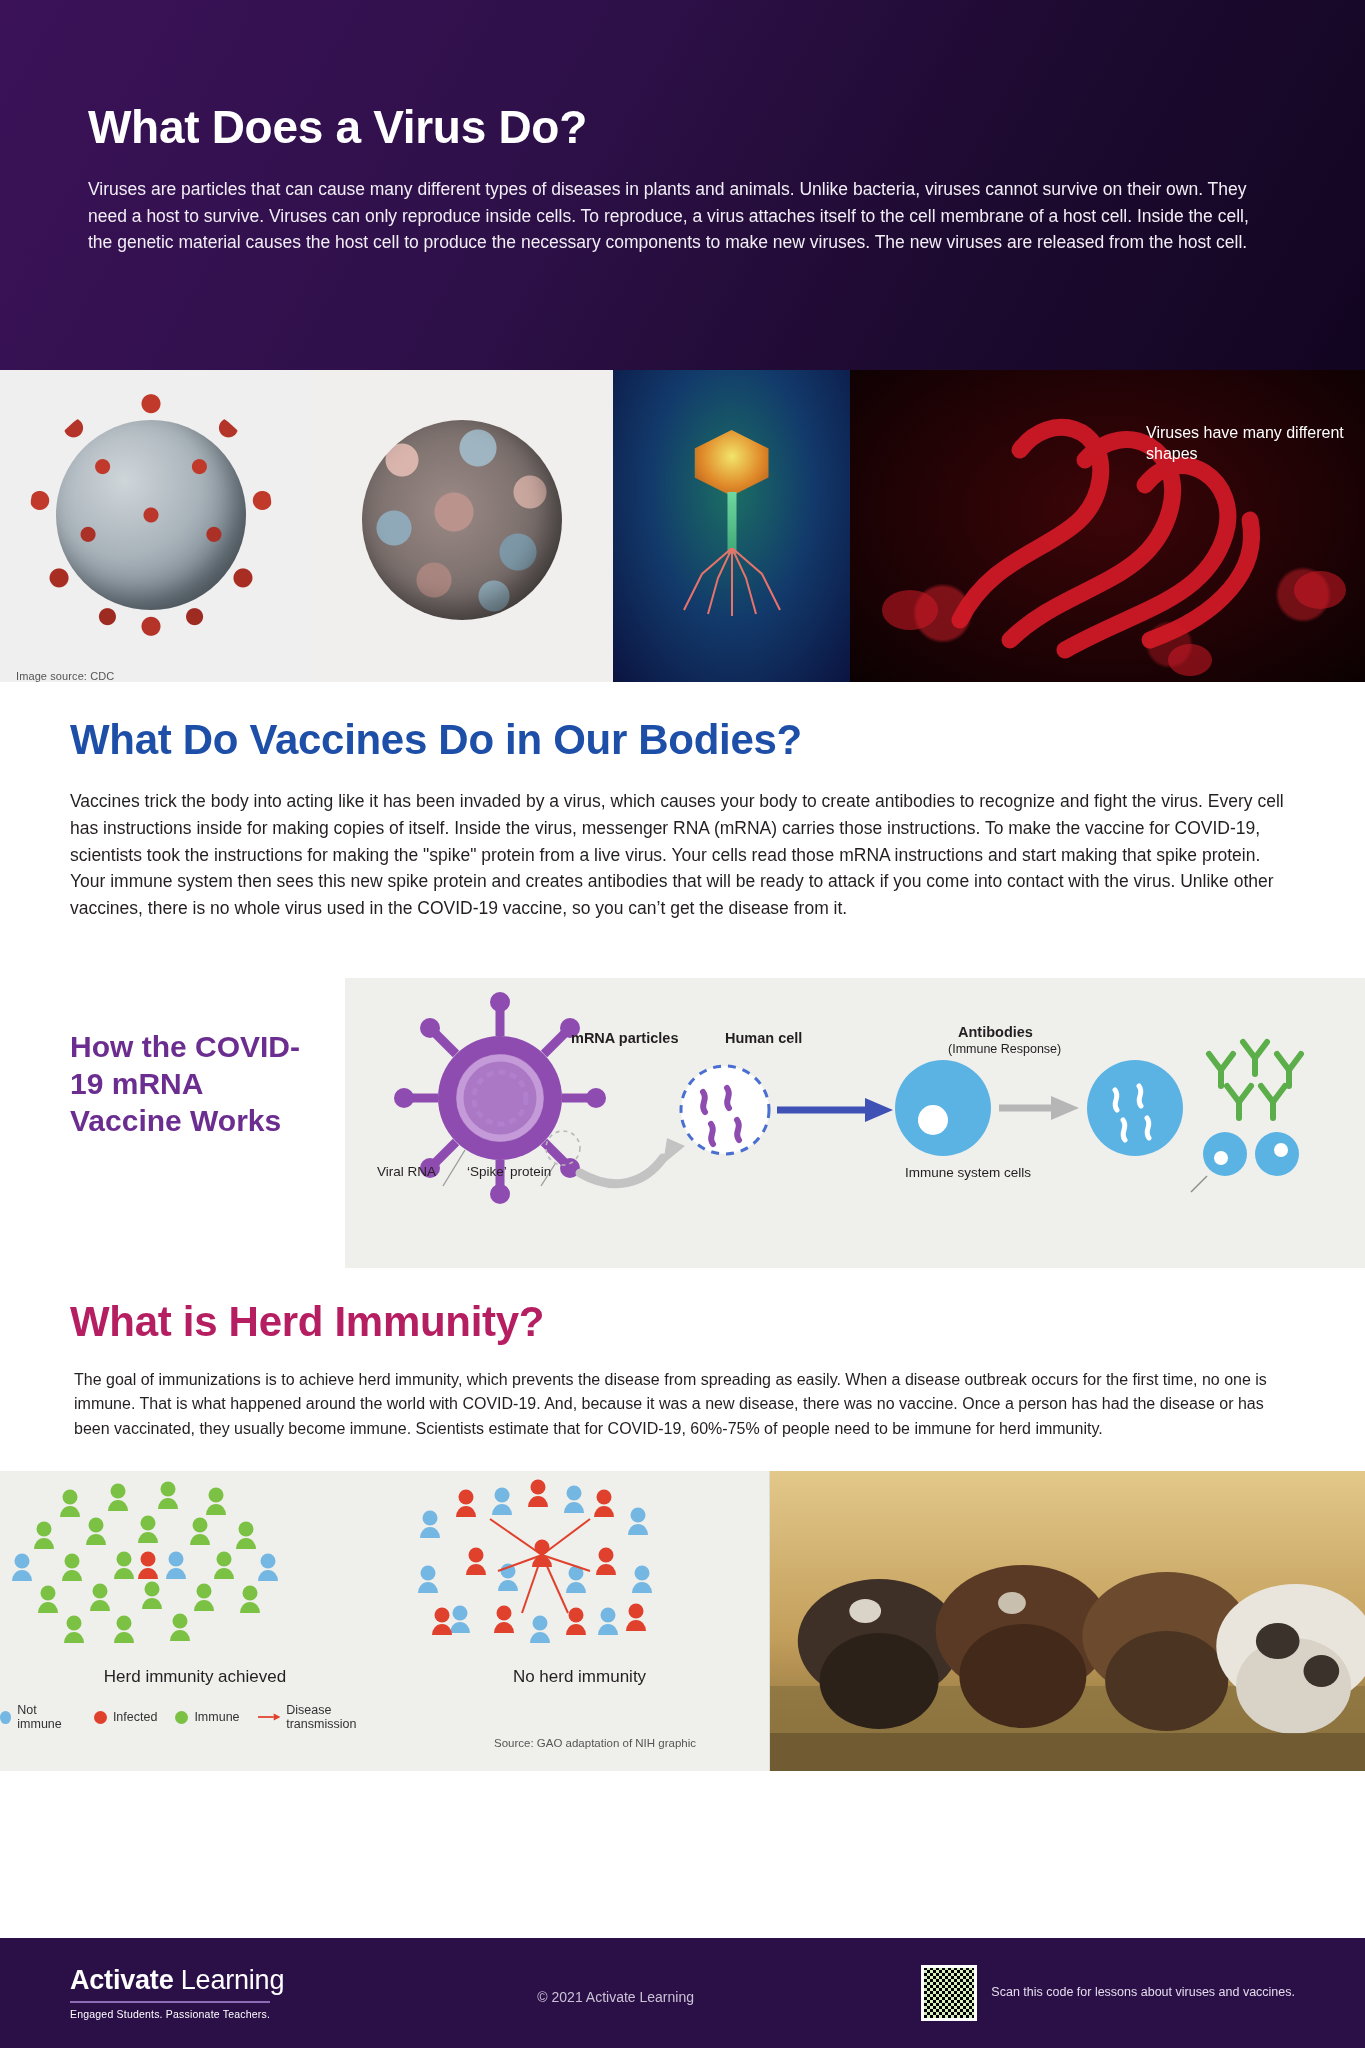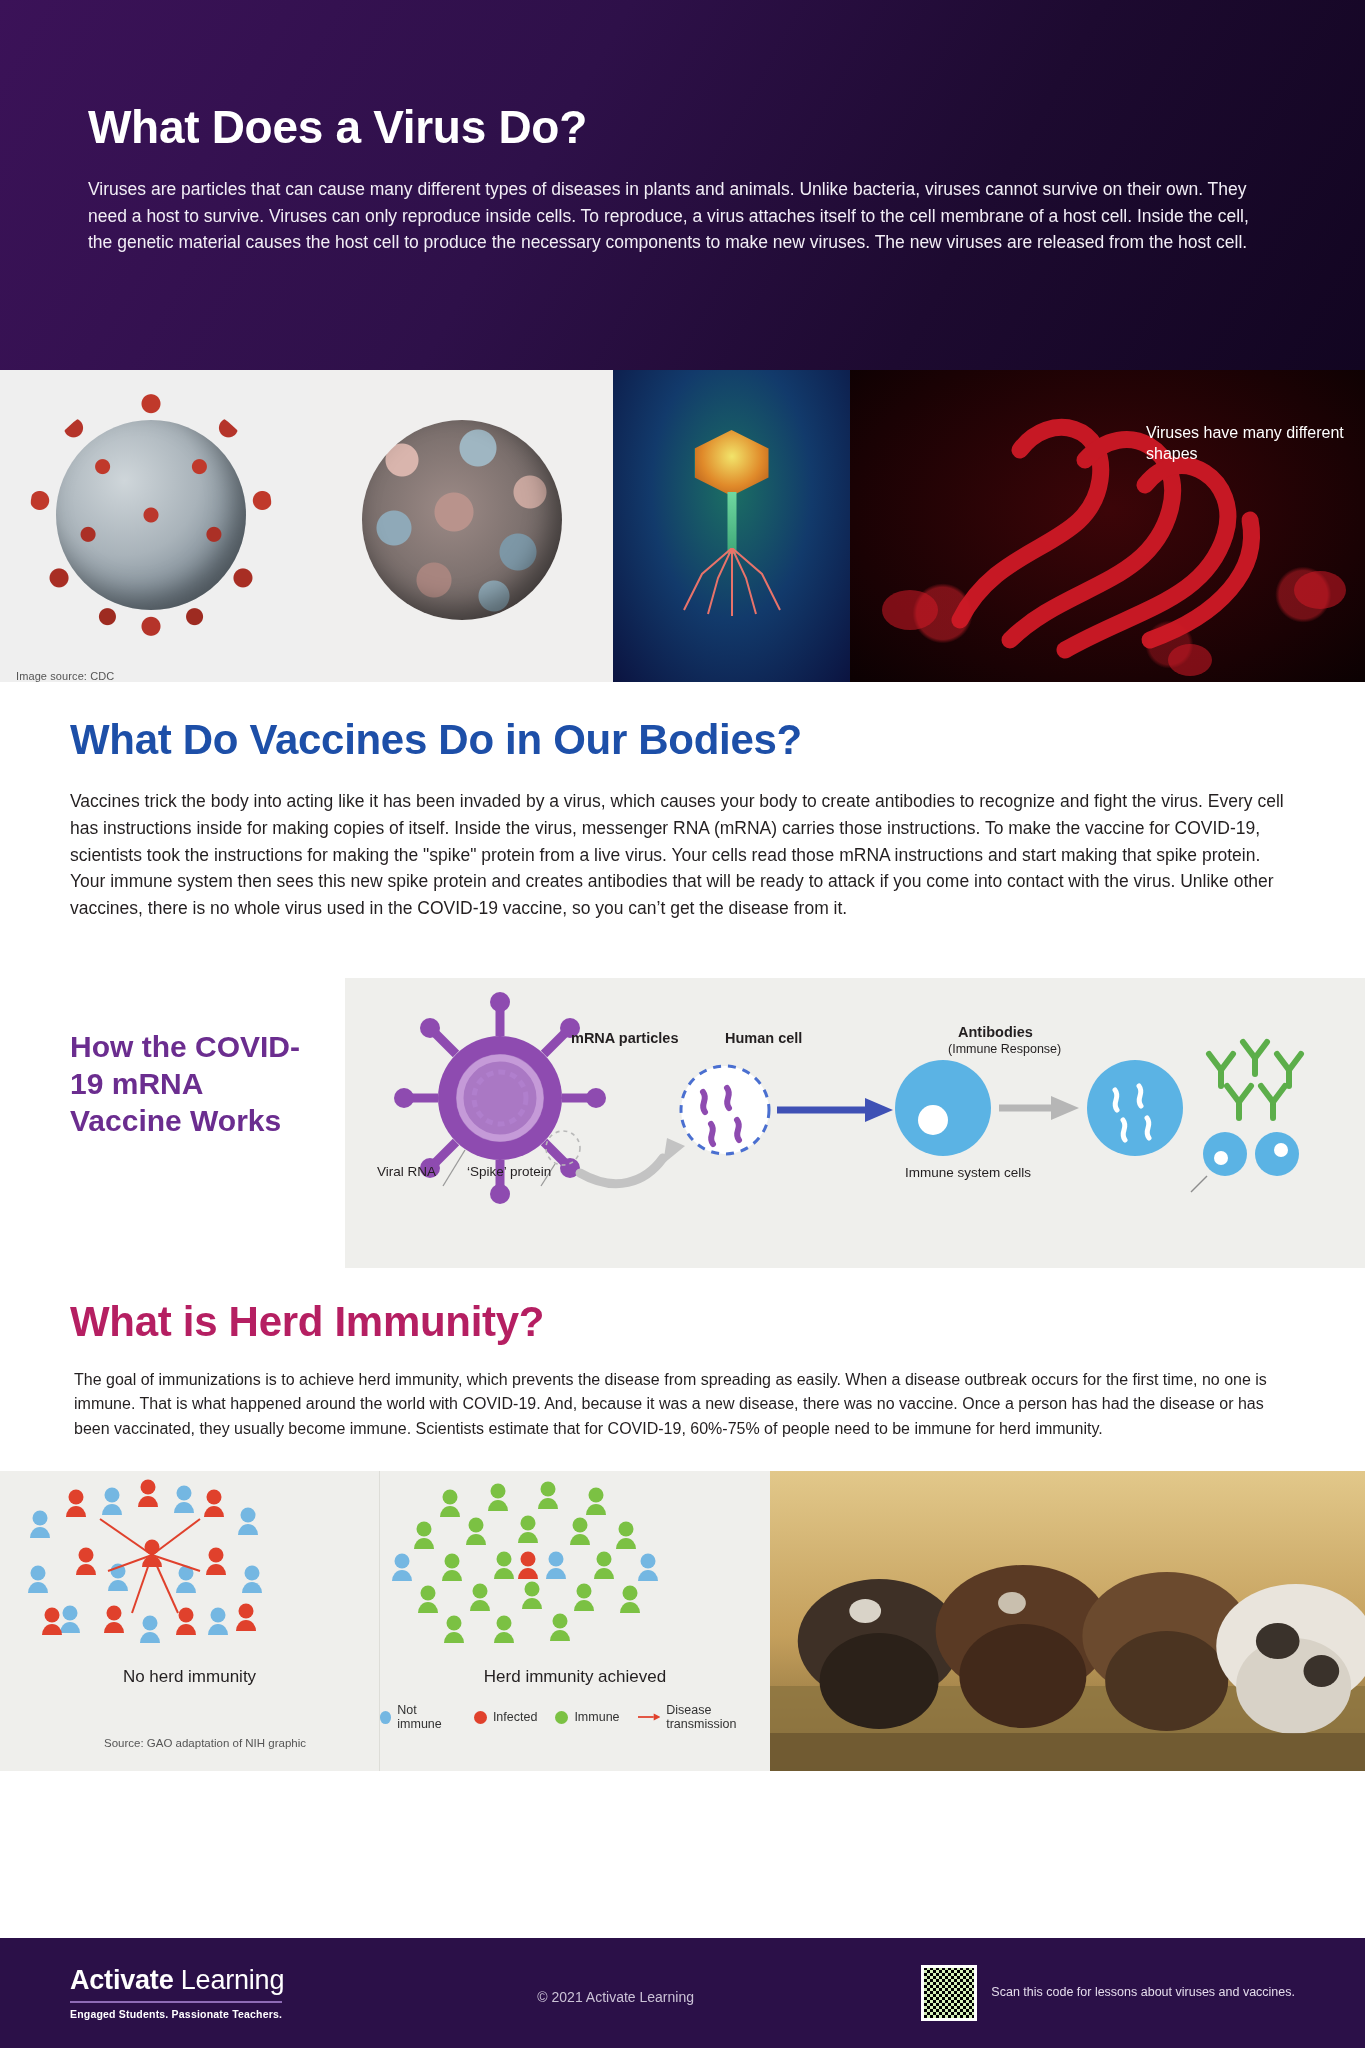--- a/index.html
+++ b/index.html
@@ -190,21 +190,21 @@
 
   
   .footer {
     position: absolute; left: 0; bottom: 0; width: 100%; height: 110px;
     background: #2b1048; display: flex; align-items: center; padding: 0 70px;
   }
   .logo-block { width: 300px; color: #fff; }
   .logo-main { font-size: 27px; font-weight: 700; letter-spacing: -0.2px; }
   .logo-main .thin { font-weight: 400; }
   .logo-tag {
-    font-size: 10.5px; font-weight: 700; letter-spacing: 0.2px; margin-top: 5px;
+    font-size: 10.5px; font-weight: 400; letter-spacing: 0.2px; margin-top: 5px;
     border-top: 2px solid #8e6bb5; padding-top: 5px; display: inline-block;
   }
   .foot-center { flex: 1; text-align: center; margin-left: -60px; }
   .foot-url { color: #2aa8e0; font-size: 20px; }
   .foot-copy { color: #cbc2d6; font-size: 14px; margin-top: 8px; }
   .foot-right { display: flex; align-items: center; gap: 14px; }
   .qr {
     width: 56px; height: 56px; background: #fff; padding: 3px;
   }
   .qr-inner {
@@ -372,66 +372,20 @@
       <div class="diagram-caption" style="left:560px; top:187px;">Immune system cells</div>
     </div>
   </section>
 
   <section class="sec-herd">
     <h2>What is Herd Immunity?</h2>
     <p>The goal of immunizations is to achieve herd immunity, which prevents the disease from spreading as easily. When a disease outbreak occurs for the first time, no one is immune. That is what happened around the world with COVID-19. And, because it was a new disease, there was no vaccine. Once a person has had the disease or has been vaccinated, they usually become immune. Scientists estimate that for COVID-19, 60%-75% of people need to be immune for herd immunity.</p>
   </section>
 
   <section class="herd-band">
-
-    <div class="herd-col herd-col-1">
-      <svg width="380" height="190" viewBox="0 0 380 190">
-        <defs>
-          <g id="p">
-            <circle cx="0" cy="-8" r="7.5"></circle>
-            <path d="M-10 12 a10 11 0 0 1 20 0 z"></path>
-          </g>
-        </defs>
-        <g fill="#74b7e2">
-          <use href="#p" x="40" y="55"></use>
-            <use href="#p" x="112" y="32"></use>
-          <use href="#p" x="184" y="30"></use>
-            <use href="#p" x="248" y="52"></use>
-          <use href="#p" x="38" y="110"></use>
-            <use href="#p" x="252" y="110"></use>
-          <use href="#p" x="70" y="150"></use>
-            <use href="#p" x="150" y="160"></use>
-          <use href="#p" x="218" y="152"></use>
-            <use href="#p" x="118" y="108"></use>
-          <use href="#p" x="186" y="110"></use>
-        </g>
-        <g fill="#e0412c">
-          <use href="#p" x="76" y="34"></use>
-            <use href="#p" x="148" y="24"></use>
-          <use href="#p" x="214" y="34"></use>
-            <use href="#p" x="152" y="84"></use>
-          <use href="#p" x="86" y="92"></use>
-            <use href="#p" x="216" y="92"></use>
-          <use href="#p" x="52" y="152"></use>
-            <use href="#p" x="114" y="150"></use>
-          <use href="#p" x="186" y="152"></use>
-            <use href="#p" x="246" y="148"></use>
-        </g>
-        <g stroke="#e0412c" stroke-width="2" fill="none">
-          <line x1="152" y1="84" x2="100" y2="48"></line>
-          <line x1="152" y1="84" x2="200" y2="48"></line>
-          <line x1="152" y1="84" x2="108" y2="100"></line>
-          <line x1="152" y1="84" x2="200" y2="100"></line>
-          <line x1="152" y1="84" x2="132" y2="142"></line>
-          <line x1="152" y1="84" x2="178" y2="142"></line>
-        </g>
-      </svg>
-      <div class="herd-caption">No herd immunity</div>
-      <div class="herd-source">Source: GAO adaptation of NIH graphic</div>
-    </div>
 
     <div class="herd-col herd-col-2">
       <svg width="390" height="190" viewBox="0 0 390 190">
         <defs>
           <g id="q">
             <circle cx="0" cy="-8" r="7.5"></circle>
             <path d="M-10 12 a10 11 0 0 1 20 0 z"></path>
           </g>
         </defs>
         <g fill="#7bc143">
@@ -482,20 +436,66 @@
         <div class="legend-item">
           <svg width="26" height="10" viewBox="0 0 26 10">
             <line x1="0" y1="5" x2="18" y2="5" stroke="#e0412c" stroke-width="2"></line>
             <polygon points="18,1 26,5 18,9" fill="#e0412c"></polygon>
           </svg>
           <span>Disease transmission</span>
         </div>
       </div>
     </div>
 
+    <div class="herd-col herd-col-1">
+      <svg width="380" height="190" viewBox="0 0 380 190">
+        <defs>
+          <g id="p">
+            <circle cx="0" cy="-8" r="7.5"></circle>
+            <path d="M-10 12 a10 11 0 0 1 20 0 z"></path>
+          </g>
+        </defs>
+        <g fill="#74b7e2">
+          <use href="#p" x="40" y="55"></use>
+            <use href="#p" x="112" y="32"></use>
+          <use href="#p" x="184" y="30"></use>
+            <use href="#p" x="248" y="52"></use>
+          <use href="#p" x="38" y="110"></use>
+            <use href="#p" x="252" y="110"></use>
+          <use href="#p" x="70" y="150"></use>
+            <use href="#p" x="150" y="160"></use>
+          <use href="#p" x="218" y="152"></use>
+            <use href="#p" x="118" y="108"></use>
+          <use href="#p" x="186" y="110"></use>
+        </g>
+        <g fill="#e0412c">
+          <use href="#p" x="76" y="34"></use>
+            <use href="#p" x="148" y="24"></use>
+          <use href="#p" x="214" y="34"></use>
+            <use href="#p" x="152" y="84"></use>
+          <use href="#p" x="86" y="92"></use>
+            <use href="#p" x="216" y="92"></use>
+          <use href="#p" x="52" y="152"></use>
+            <use href="#p" x="114" y="150"></use>
+          <use href="#p" x="186" y="152"></use>
+            <use href="#p" x="246" y="148"></use>
+        </g>
+        <g stroke="#e0412c" stroke-width="2" fill="none">
+          <line x1="152" y1="84" x2="100" y2="48"></line>
+          <line x1="152" y1="84" x2="200" y2="48"></line>
+          <line x1="152" y1="84" x2="108" y2="100"></line>
+          <line x1="152" y1="84" x2="200" y2="100"></line>
+          <line x1="152" y1="84" x2="132" y2="142"></line>
+          <line x1="152" y1="84" x2="178" y2="142"></line>
+        </g>
+      </svg>
+      <div class="herd-caption">No herd immunity</div>
+      <div class="herd-source">Source: GAO adaptation of NIH graphic</div>
+    </div>
+
     <div class="herd-col herd-col-3">
       <svg width="100%" height="300" viewBox="0 0 600 300" preserveAspectRatio="none">
         <defs>
           <linearGradient id="sky" x1="0" y1="0" x2="0" y2="1">
             <stop offset="0%" stop-color="#e2c88a"></stop>
             <stop offset="55%" stop-color="#c49f5c"></stop>
             <stop offset="100%" stop-color="#7d6434"></stop>
           </linearGradient>
         </defs>
         <rect width="600" height="300" fill="url(#sky)"></rect>

